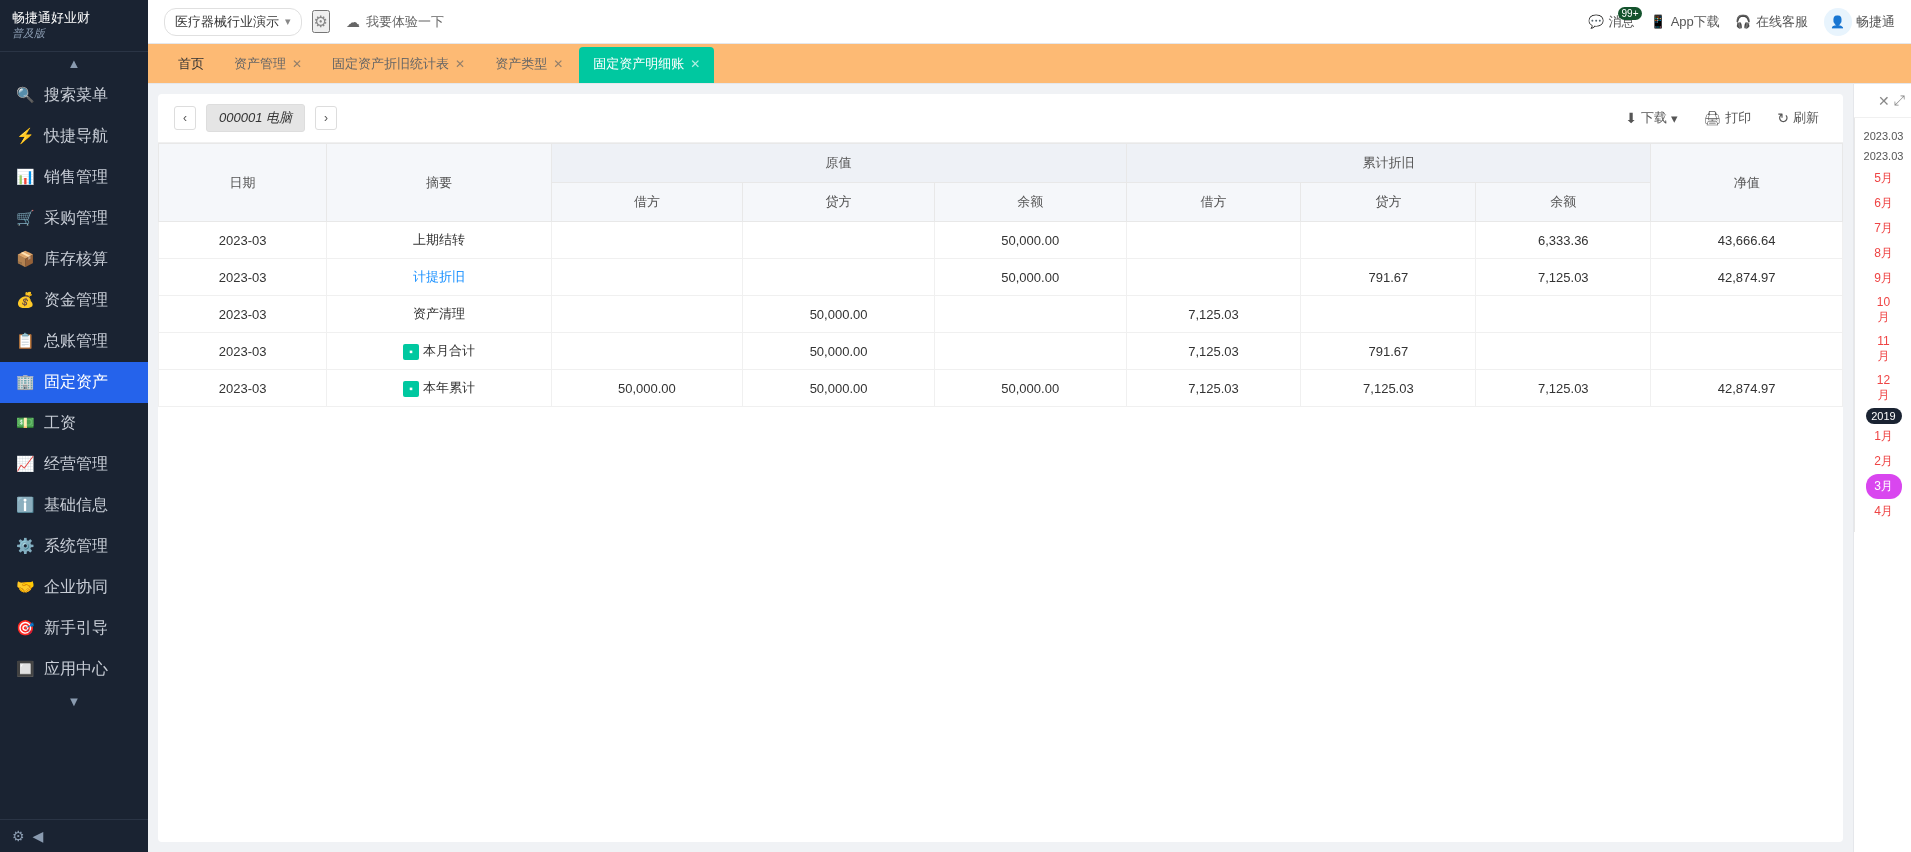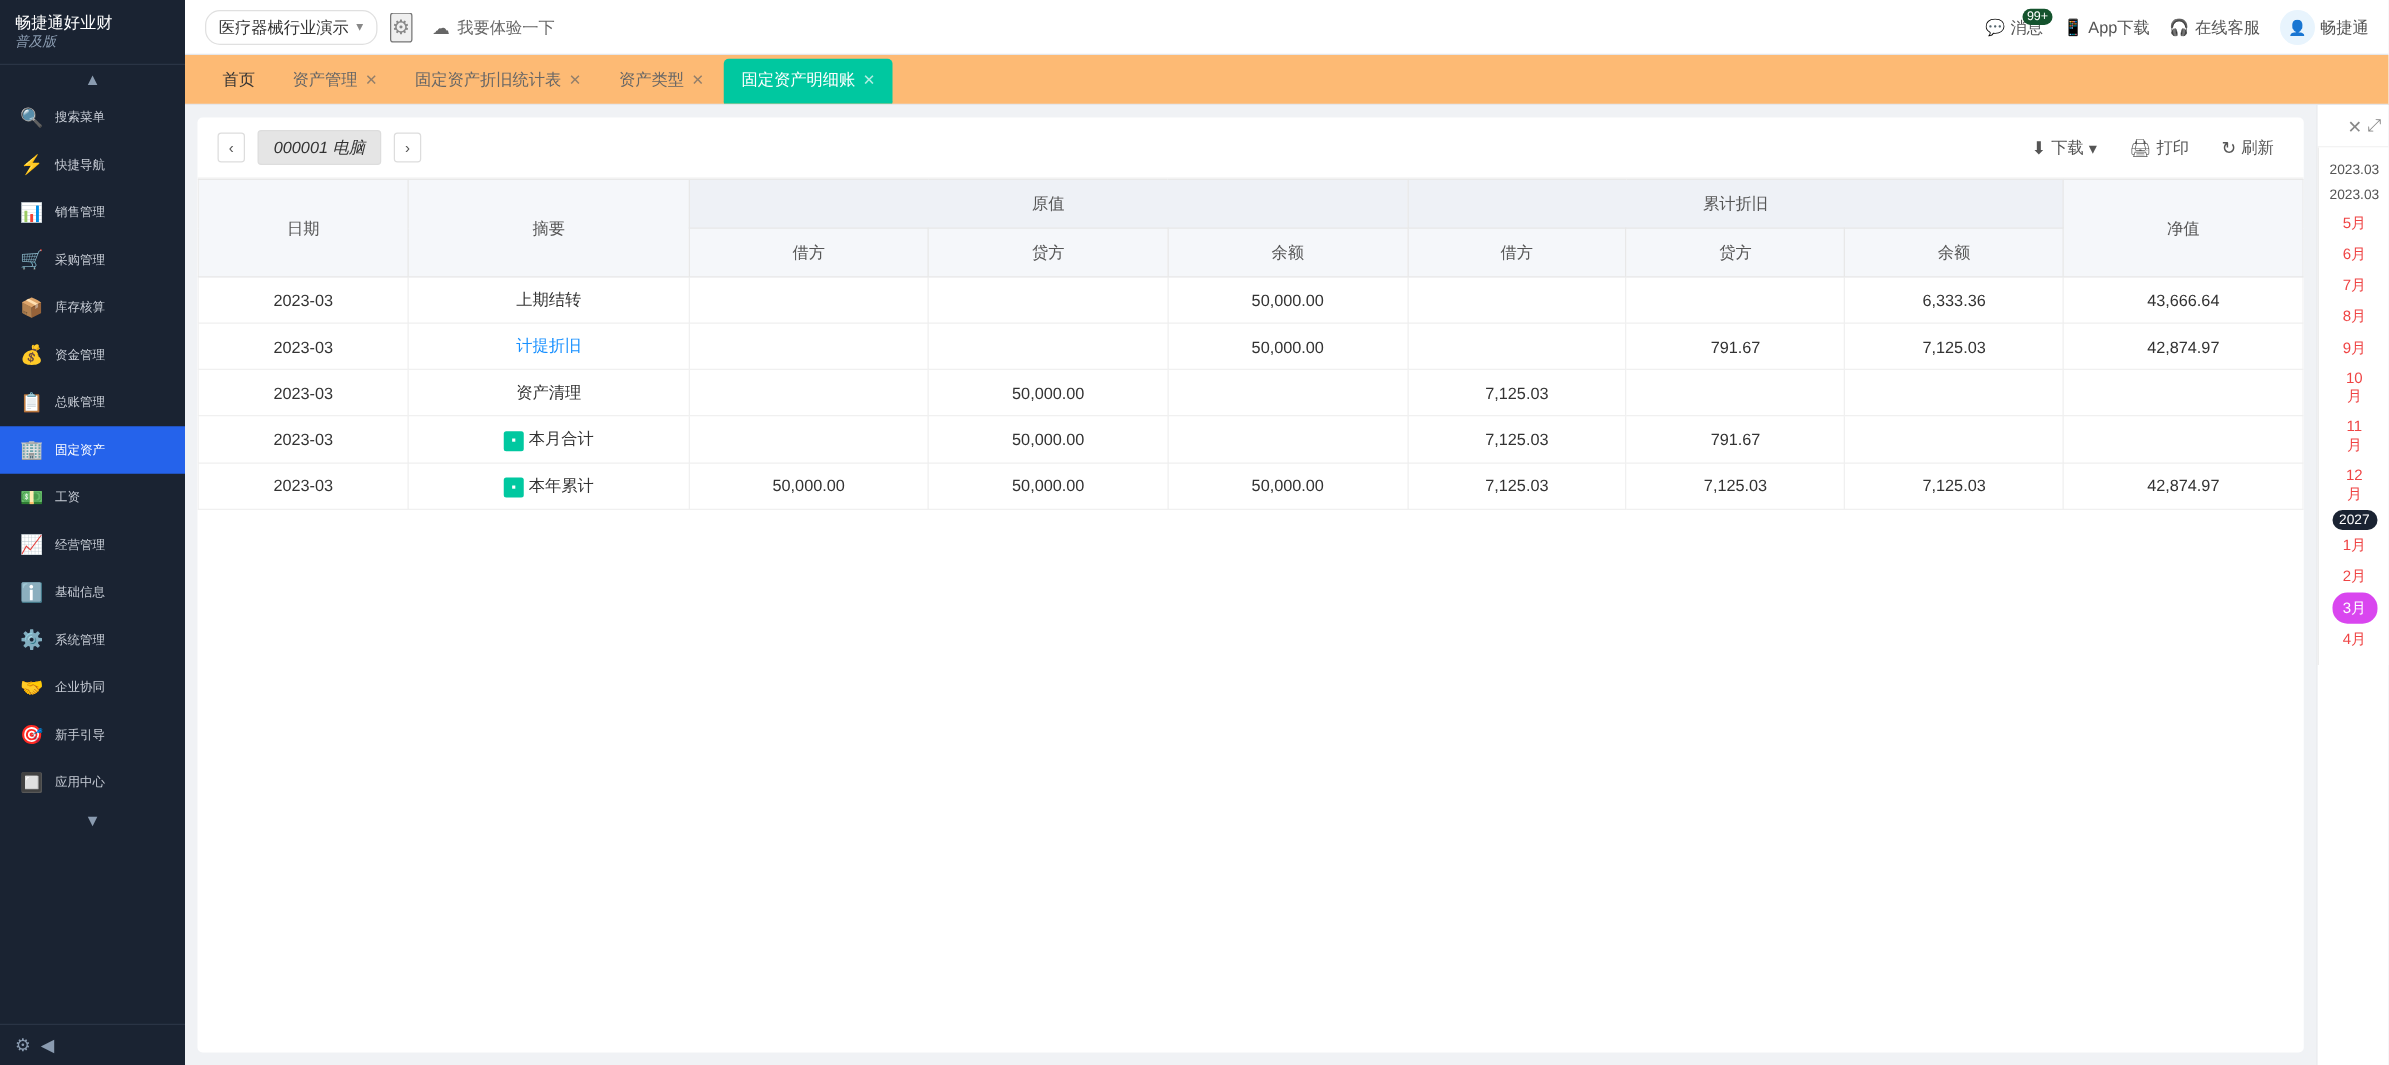--- a/index.html
+++ b/index.html
@@ -7,21 +7,21 @@
 
     
     .sidebar { width: 148px; background: #1a2332; color: #c8cdd6; display: flex; flex-direction: column; height: 100%; flex-shrink: 0; }
     .sidebar-logo { padding: 10px 12px; border-bottom: 1px solid #2a3445; }
     .sidebar-logo .logo-title { color: #fff; font-size: 13px; font-weight: normal; line-height: 1.2; }
     .sidebar-logo .logo-sub { color: #8a9bb0; font-size: 11px; font-style: italic; }
     .sidebar-scroll-btn { text-align: center; padding: 4px; color: #8a9bb0; cursor: pointer; }
     .sidebar-item { display: flex; align-items: center; padding: 10px 16px; cursor: pointer; color: #c8cdd6; gap: 8px; }
     .sidebar-item.active { background: #2563eb; color: #fff; }
     .sidebar-item .icon { font-size: 15px; width: 20px; text-align: center; }
-    .sidebar-item .label { font-size: 10px; }
+    .sidebar-item .label { font-size: 16px; }
     .sidebar-bottom { margin-top: auto; border-top: 1px solid #2a3445; display: flex; align-items: center; padding: 8px 12px; gap: 8px; }
     .sidebar-bottom-btn { color: #8a9bb0; cursor: pointer; font-size: 14px; }
 
     
     .main { flex: 1; display: flex; flex-direction: column; background: #f0f2f5; overflow: hidden; }
 
     
     .top-header { background: #fff; border-bottom: 1px solid #e5e7eb; display: flex; align-items: center; padding: 0 16px; height: 44px; flex-shrink: 0; }
     .company-selector { display: flex; align-items: center; gap: 6px; color: #333; font-size: 13px; cursor: pointer; border: 1px solid #e0e0e0; padding: 4px 10px; border-radius: 12px; }
     .company-selector .chevron { color: #888; font-size: 11px; }
@@ -321,21 +321,21 @@
         <div class="timeline-header">2023.03</div>
         <div class="timeline-header">2023.03</div>
         <div class="timeline-month">5月</div>
         <div class="timeline-month">6月</div>
         <div class="timeline-month">7月</div>
         <div class="timeline-month">8月</div>
         <div class="timeline-month">9月</div>
         <div class="timeline-month">10月</div>
         <div class="timeline-month">11月</div>
         <div class="timeline-month">12月</div>
-        <div class="timeline-month year-label">2027</div>
+        <div class="timeline-month year-label">2019</div>
         <div class="timeline-month">1月</div>
         <div class="timeline-month">2月</div>
         <div class="timeline-month active">3月</div>
         <div class="timeline-month">4月</div>
       </div>
     </div>
   </div>
 </div>
 
 </body></html>

